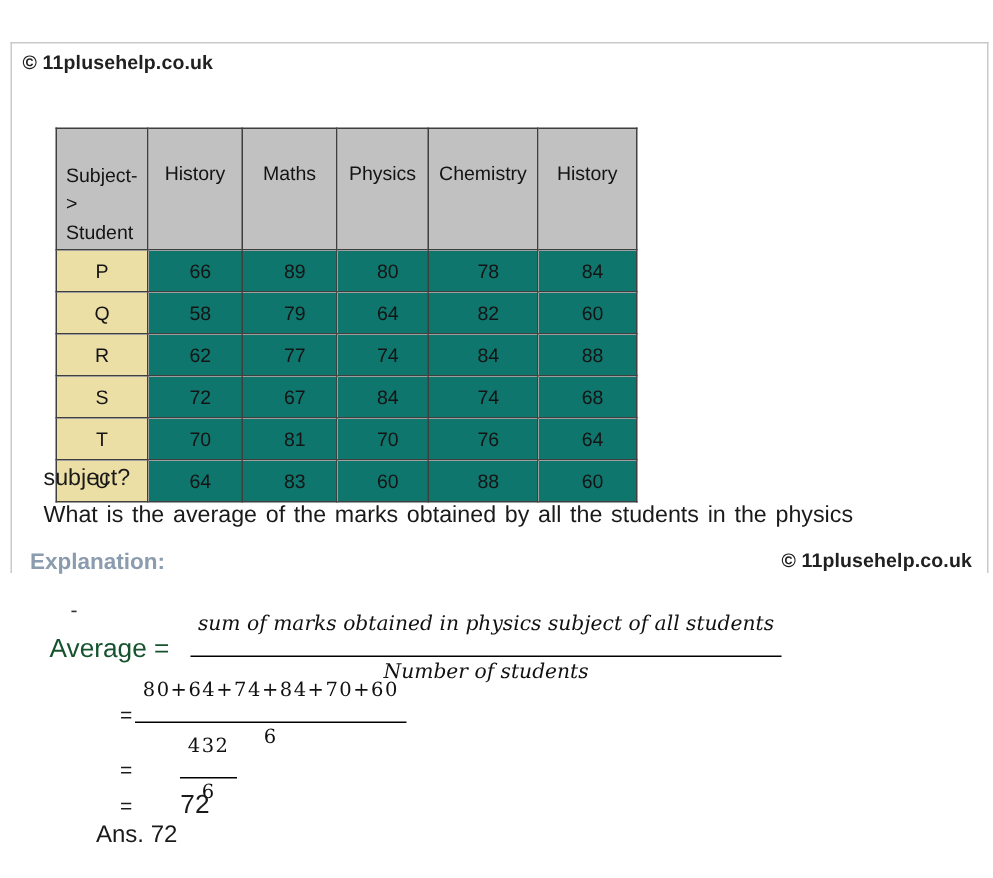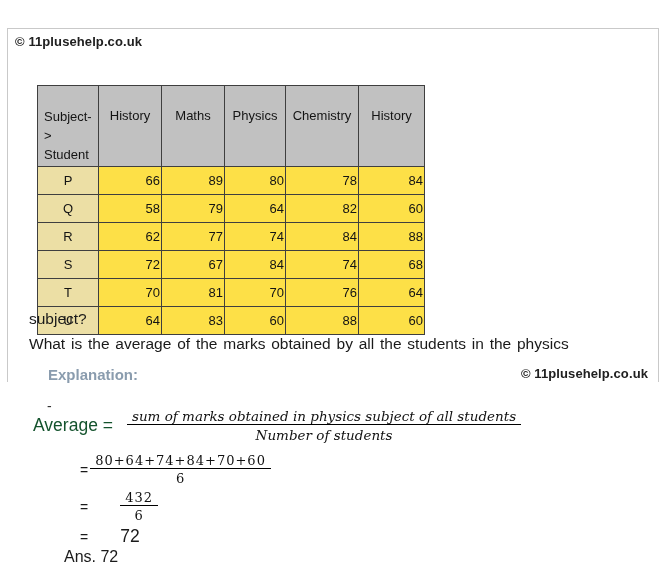--- a/index.html
+++ b/index.html
@@ -37,43 +37,43 @@
   }
   table.marks th{
     background:#c1c1c1;height:45px;
     vertical-align:top;padding-top:22px;text-align:center;
   }
   table.marks th.corner{
     text-align:left;padding-left:6px;line-height:1.45;
   }
   table.marks td{height:28px;vertical-align:middle;}
   td.stu{background:#ecdfa5;text-align:center;}
-  td.mark{text-align:right;padding-left:8px;background:#fde047;}
+  td.mark{text-align:center;padding-left:8px;background:#0f766e;}
   
   .question{
     position:absolute;left:21px;top:277px;width:600px;
     font-size:15.5px;line-height:25px;color:#1a1a1a;word-spacing:1.5px;
   }
   
   .expl-label{
     position:absolute;left:20px;top:366px;
-    font-weight:bold;font-size:15px;color:#8a9cae;margin-left:28px;
+    font-weight:bold;font-size:15px;color:#8a9cae;
   }
   .dash{position:absolute;left:47px;top:398px;font-size:14px;color:#333;}
   .eq-row{
     position:absolute;display:flex;align-items:center;
   }
   .row1{left:33px;top:408px;}
   .row2{left:80px;top:453px;}
   .row3{left:80px;top:490px;}
   .row4{left:80px;top:526px;}
   .avg{font-size:17.5px;color:#14532d;margin-right:14px;}
   .eq{font-size:14px;color:#1a1a1a;}
   .frac{display:inline-block;text-align:center;vertical-align:middle;}
-  .frac .num{display:block;border-bottom:1px solid #000;padding:0 5px 0;}
+  .frac .num{display:block;border-bottom:1px solid #000;padding:0 5px 13px;}
   .frac .den{display:block;padding-top:2px;}
   .mathit{font-family:"DejaVu Serif",serif;font-style:italic;font-size:13.5px;color:#111;}
   .mathnum{font-family:"DejaVu Serif",serif;font-size:13px;letter-spacing:1px;color:#111;}
   .row2 .frac{margin-left:2px;}
   .row3 .frac{margin-left:32px;}
   .result{font-size:17.5px;margin-left:32px;}
   .ans{position:absolute;left:64px;top:548px;font-size:16px;color:#1a1a1a;}
 </style>
 </head>
 <body>

